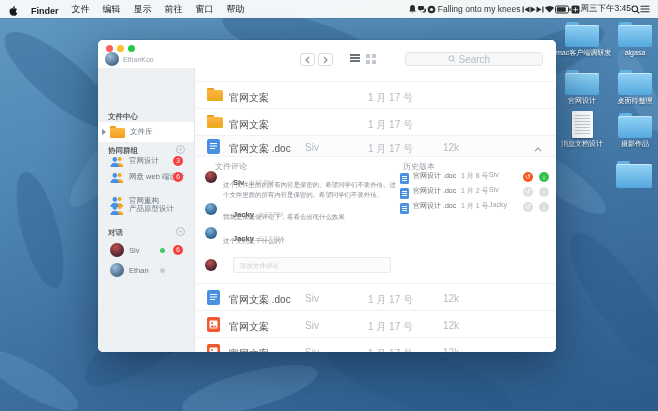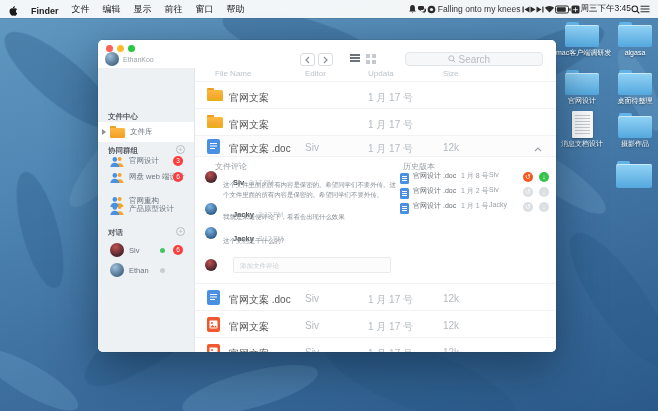--- a/index.html
+++ b/index.html
@@ -383,26 +383,20 @@
       <span class="badge">6</span>
     </div>
     <div class="sb-row" style="top:192px; height:20px;">
       <span class="avatar av14 av-ethan"></span>
       <span>Ethan</span>
       <span class="dot off"></span>
     </div>
   </div>
 
   <div class="main">
-    <div class="thead">
-      <span class="col-name">File Name</span>
-      <span class="col-editor">Editor</span>
-      <span class="col-update">Updata</span>
-      <span class="col-size">Size</span>
-    </div>
 
     <div class="frow" style="top:13px;">
       <span class="ficon f-folder"></span>
       <span class="cell" style="left:34px;">官网文案</span>
       <span class="cell meta" style="left:173px;">1 月 17 号</span>
     </div>
     <div class="frow" style="top:40px;">
       <span class="ficon f-folder"></span>
       <span class="cell" style="left:34px;">官网文案</span>
       <span class="cell meta" style="left:173px;">1 月 17 号</span>

